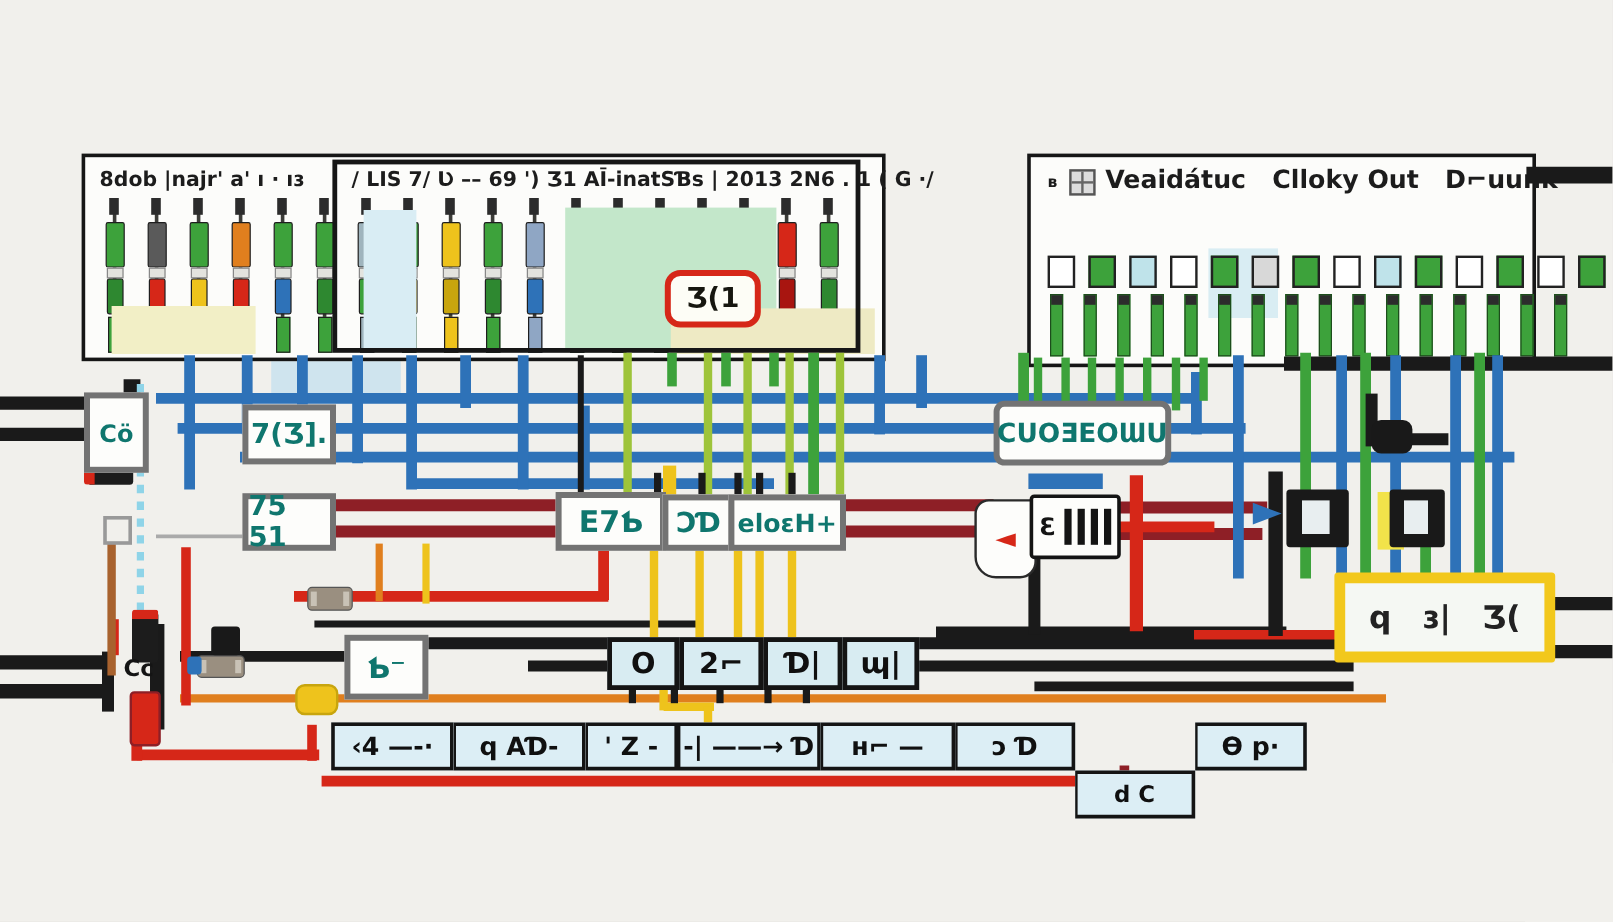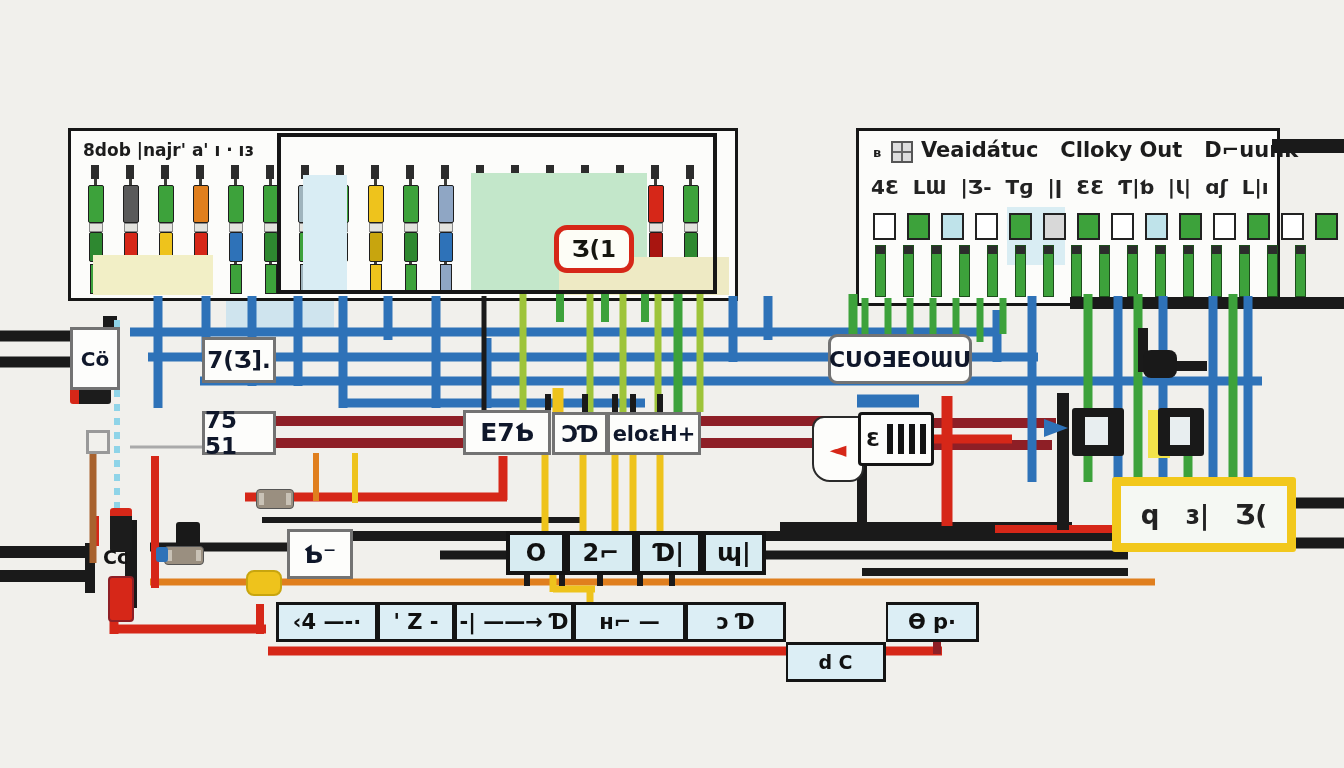--- a/index.html
+++ b/index.html
@@ -6,21 +6,21 @@
   #canvas{position:relative;width:1344px;height:768px;background:#f1f0ec;overflow:hidden;
           font-family:"DejaVu Sans",sans-serif;}
   #title{position:absolute;top:38px;left:0;width:100%;text-align:center;font-size:33px;
          font-weight:600;color:#181818;letter-spacing:-0.5px;z-index:6;}
   .panel{position:absolute;background:#fcfcfa;border:3px solid #161616;z-index:2;}
   .panel-hdr{position:absolute;font-size:17px;font-weight:600;color:#1c1c1c;white-space:nowrap;z-index:3;}
   .inner-panel{position:absolute;border:4px solid #161616;background:transparent;z-index:2;}
   .patch{position:absolute;z-index:1;}
   #wires{position:absolute;top:0;left:0;z-index:3;pointer-events:none;}
   .comp{position:absolute;z-index:4;}
-  .lbox{position:absolute;background:#fdfdfb;border:3px solid #737373;color:#0f172a;z-index:5;
+  .lbox{position:absolute;background:#fdfdfb;border:5px solid #737373;color:#0f766e;z-index:5;
         display:flex;align-items:center;justify-content:center;font-weight:600;}
   .round{border-radius:9px;}
   .plain{position:absolute;color:#141414;z-index:5;font-weight:600;background:transparent;}
   .hl{position:absolute;background:#fdfdf6;border:5px solid #d62718;border-radius:13px;color:#16160f;
       display:flex;align-items:center;justify-content:center;font-weight:700;z-index:5;}
   .ybox{position:absolute;background:#f5f8f3;border:9px solid #f2c81c;color:#222;z-index:5;
         display:flex;align-items:center;justify-content:center;gap:26px;font-weight:600;border-radius:3px;}
   .cellrow{position:absolute;display:flex;z-index:5;}
   .cell{background:#dceef5;border:3px solid #141414;border-left-width:2px;color:#101010;
         display:flex;align-items:center;justify-content:center;font-weight:600;white-space:nowrap;}
@@ -60,20 +60,21 @@
 
 <div id="canvas">
 
   <div class="panel" id="left-panel" style="left:68px;top:128px;width:664px;height:167px;">
     <div class="patch" style="left:22px;top:124px;width:120px;height:40px;background:#f2efc6;"></div>
     <div class="patch" style="left:232px;top:44px;width:44px;height:118px;background:#d9edf4;"></div>
     <div class="patch" style="left:400px;top:42px;width:176px;height:120px;background:#c3e7ca;"></div>
     <div class="patch" style="left:488px;top:126px;width:170px;height:38px;background:#eeeac4;"></div>
     <div class="inner-panel" style="left:206px;top:2px;width:432px;height:153px;"></div>
     <div class="panel-hdr" style="left:12px;top:9px;">8dob |najr' a' ı · ıɜ</div>
+    <div class="panel-hdr" style="left:222px;top:9px;">/ LIS 7/ Ʋ –– 69 ') Ʒ1 AĪ-inatSƁs | 2013 2Ν6 . 1 ( G ·/</div>
     <div id="stick-holder">
         <div class="stick" style="left: 16px; top: 34px; height: 128px;">
           <div class="line"></div>
           <div class="cap"></div>
     <div class="b1" style="background:#3da23b"></div>
           <div class="band"></div>
     <div class="b2" style="background:#2e8830"></div>
           <div class="b3" style="background:#3da23b"></div>
         </div>
         <div class="stick" style="left: 51px; top: 34px; height: 128px;">
@@ -213,32 +214,20 @@
           <div class="b3" style="background:#3da23b"></div>
         </div>
       </div>
   </div>
 
   <div class="panel" id="right-panel" style="left:856px;top:128px;width:418px;height:172px;">
     <div class="patch" style="left:148px;top:76px;width:58px;height:58px;background:#d9edf3;"></div>
     <div class="panel-hdr" style="left:14px;top:14px;font-size:13px;">ʙ</div>
     <div class="gridicon" style="left:32px;top:10px;"></div>
     <div class="panel-hdr" style="left:62px;top:7px;font-size:21px;white-space:pre;">Veaidátuc   Clloky Out   D⌐uunk</div>
-    <div class="glyphrow" style="left:12px;top:44px;">
-        <span>4Ɛ</span>
-        <span>LƜ</span>
-        <span>|Ʒ-</span>
-        <span>Tɡ</span>
-        <span>|ǀ</span>
-        <span>ƐƐ</span>
-        <span>Ƭ|ƅ</span>
-        <span>|Ɩ|</span>
-        <span>ɑʃ</span>
-        <span>L|ı</span>
-      </div>
     <div class="chiprow" style="left:14px;top:82px;">
         <div class="chip" style="background: rgb(255, 255, 255);"></div>
         <div class="chip" style="background: rgb(61, 162, 59);"></div>
         <div class="chip" style="background: rgb(191, 227, 234);"></div>
         <div class="chip" style="background: rgb(255, 255, 255);"></div>
         <div class="chip" style="background: rgb(61, 162, 59);"></div>
         <div class="chip" style="background: rgb(216, 216, 216);"></div>
         <div class="chip" style="background: rgb(61, 162, 59);"></div>
         <div class="chip" style="background: rgb(255, 255, 255);"></div>
         <div class="chip" style="background: rgb(191, 227, 234);"></div>
@@ -432,20 +421,21 @@
 
   <div class="cellrow" id="mid-row" style="left:506px;top:531px;">
       <div class="cell" style="width: 52px; height: 36px; font-size: 24px; border-width: 4px; background: rgb(216, 236, 242);">O</div>
       <div class="cell" style="width: 62px; height: 36px; font-size: 24px; border-width: 4px; background: rgb(216, 236, 242);">2⌐</div>
       <div class="cell" style="width: 58px; height: 36px; font-size: 24px; border-width: 4px; background: rgb(216, 236, 242);">Ɗ|</div>
       <div class="cell" style="width: 56px; height: 36px; font-size: 24px; border-width: 4px; background: rgb(216, 236, 242);">ɰ|</div>
     </div>
 
   <div class="cellrow" id="bottom-row" style="left:276px;top:602px;">
       <div class="cell" style="width: 96px; height: 34px; font-size: 21px;">‹4 —-·</div>
+      <div class="cell" style="width: 105px; height: 34px; font-size: 21px;">q  AƊ-</div>
       <div class="cell" style="width: 72px; height: 34px; font-size: 21px;">' Z -</div>
       <div class="cell" style="width: 114px; height: 34px; font-size: 21px;">-| ——→ Ɗ</div>
       <div class="cell" style="width: 107px; height: 34px; font-size: 21px;">ʜ⌐ —</div>
       <div class="cell" style="width: 95px; height: 34px; font-size: 21px;">ɔ  Ɗ</div>
       <div class="cell" style="width: 95px; height: 34px; font-size: 19px; margin-top: 40px;">d  C</div>
       <div class="cell" style="width: 88px; height: 34px; font-size: 21px;">Ɵ  p·</div>
     </div>
 </div>
 
 </body></html>

